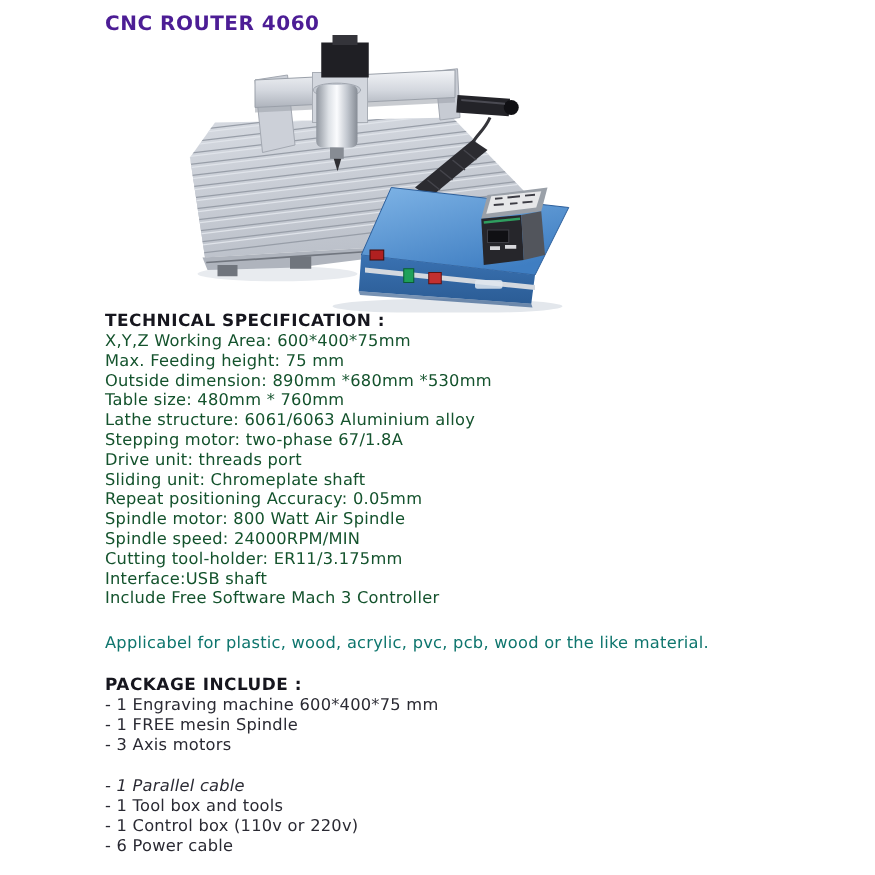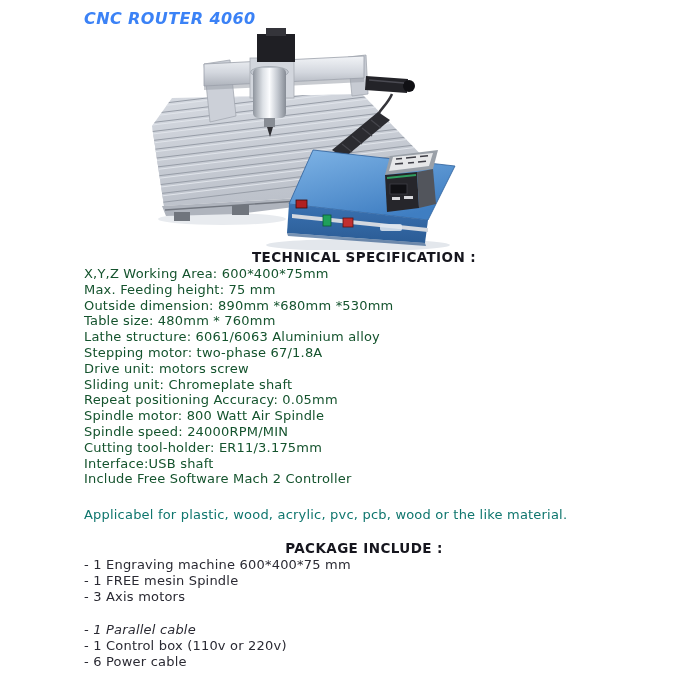--- a/index.html
+++ b/index.html
@@ -1,28 +1,28 @@
 <!DOCTYPE html>
 <html><head>
 <meta charset="utf-8">
 <style>
   * { margin:0; padding:0; box-sizing:border-box; }
   html,body { width:700px; height:700px; background:#ffffff; overflow:hidden;
               font-family:"DejaVu Sans", sans-serif; }
   .page { position:relative; width:700px; height:700px; background:#ffffff; }
 
   .title { position:absolute; left:84px; top:9px; font-size:16px; font-weight:bold;
-           color:#3b82f6; letter-spacing:0.4px;font-style:italic; }
+           color:#4c1d95; letter-spacing:0.4px; }
 
   .photo { position:absolute; left:140px; top:26px; width:335px; height:224px; }
   .photo svg { width:100%; height:100%; display:block; }
 
   .specs { position:absolute; left:84px; top:249px; width:560px; }
   .block-heading { font-size:13.5px; font-weight:bold; color:#16161e;
-                   letter-spacing:0.4px; line-height:17px;text-align:center; }
+                   letter-spacing:0.4px; line-height:17px; }
   .spec-line { font-size:13px; color:#14532d; letter-spacing:0.2px; line-height:15.8px; }
 
   .note { position:absolute; left:84px; top:507px; width:580px;
           font-size:13px; color:#0f766e; letter-spacing:0.2px; }
 
   .package { position:absolute; left:84px; top:540px; width:560px; }
   .package .block-heading { line-height:17px; }
   .pkg-item { font-size:13px; color:#2a2a33; letter-spacing:0.2px; line-height:16px; }
   .pkg-item:nth-of-type(5) { margin-top:17px;font-style:italic; }
 </style>
@@ -177,35 +177,36 @@
   </div>
 
   <div class="specs">
     <div class="block-heading">TECHNICAL SPECIFICATION :</div>
     <div class="spec-line">X,Y,Z Working Area: 600*400*75mm</div>
     <div class="spec-line">Max. Feeding height: 75 mm</div>
     <div class="spec-line">Outside dimension: 890mm *680mm *530mm</div>
     <div class="spec-line">Table size: 480mm * 760mm</div>
     <div class="spec-line">Lathe structure: 6061/6063 Aluminium alloy</div>
     <div class="spec-line">Stepping motor: two-phase 67/1.8A</div>
-    <div class="spec-line">Drive unit: motors screw</div>
+    <div class="spec-line">Drive unit: threads port</div>
     <div class="spec-line">Sliding unit: Chromeplate shaft</div>
     <div class="spec-line">Repeat positioning Accuracy: 0.05mm</div>
     <div class="spec-line">Spindle motor: 800 Watt Air Spindle</div>
     <div class="spec-line">Spindle speed: 24000RPM/MIN</div>
     <div class="spec-line">Cutting tool-holder: ER11/3.175mm</div>
     <div class="spec-line">Interface:USB shaft</div>
-    <div class="spec-line">Include Free Software Mach 2 Controller</div>
+    <div class="spec-line">Include Free Software Mach 3 Controller</div>
   </div>
 
   <div class="note">Applicabel for plastic, wood, acrylic, pvc, pcb, wood or the like material.</div>
 
   <div class="package">
     <div class="block-heading">PACKAGE INCLUDE :</div>
     <div class="pkg-item">- 1 Engraving machine 600*400*75 mm</div>
     <div class="pkg-item">- 1 FREE mesin Spindle</div>
     <div class="pkg-item">- 3 Axis motors</div>
     <div class="pkg-item">- 1 Parallel cable</div>
+    <div class="pkg-item">- 1 Tool box and tools</div>
     <div class="pkg-item">- 1 Control box (110v or 220v)</div>
     <div class="pkg-item">- 6 Power cable</div>
   </div>
 
 </div>
 
 </body></html>

